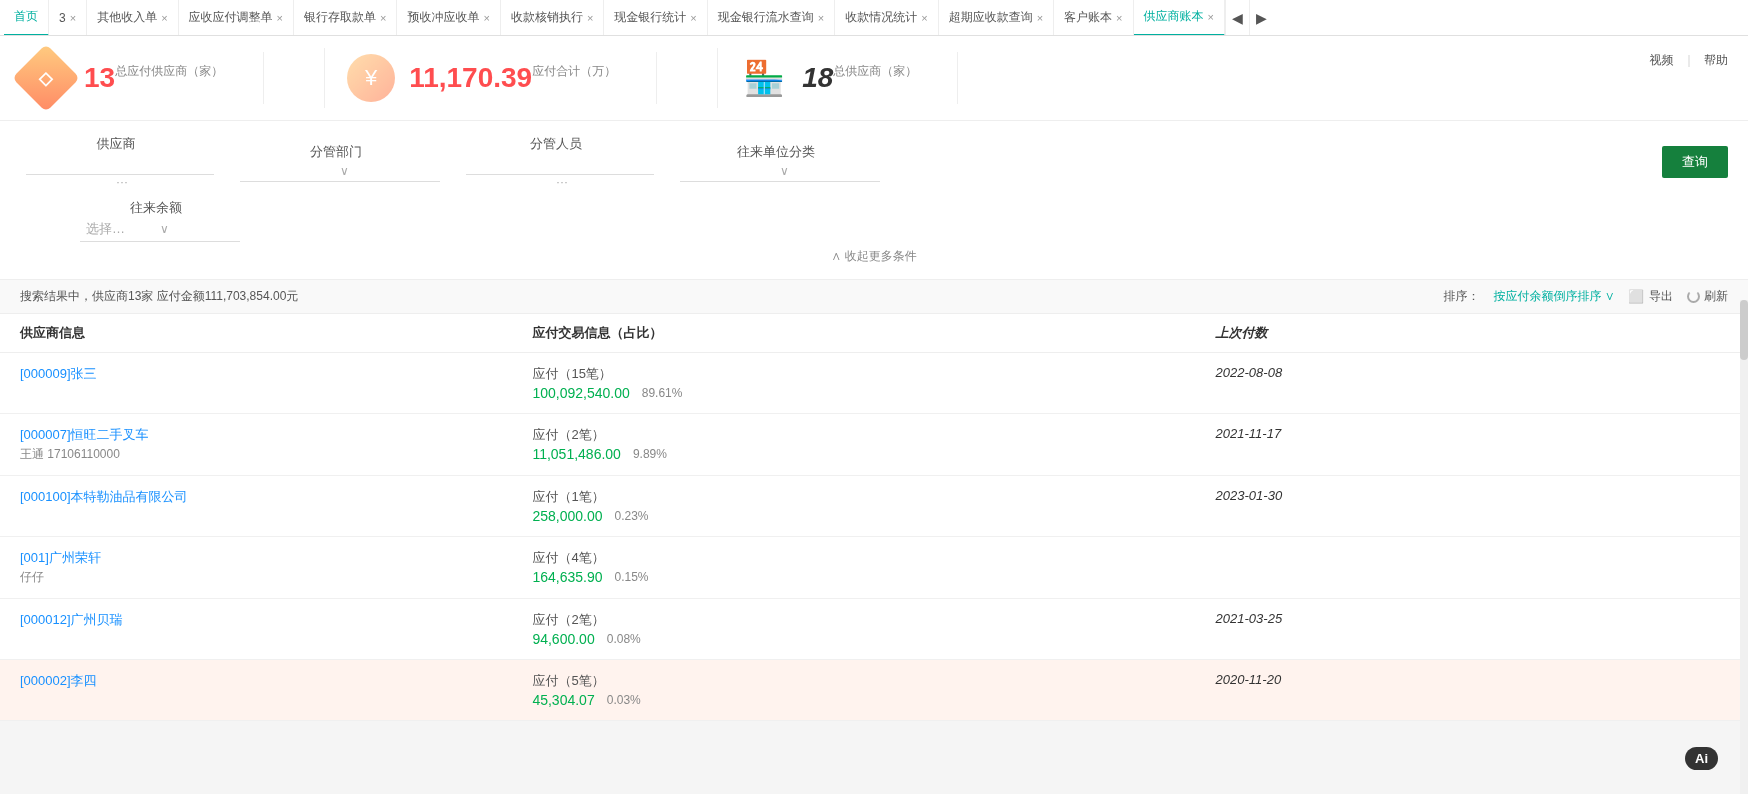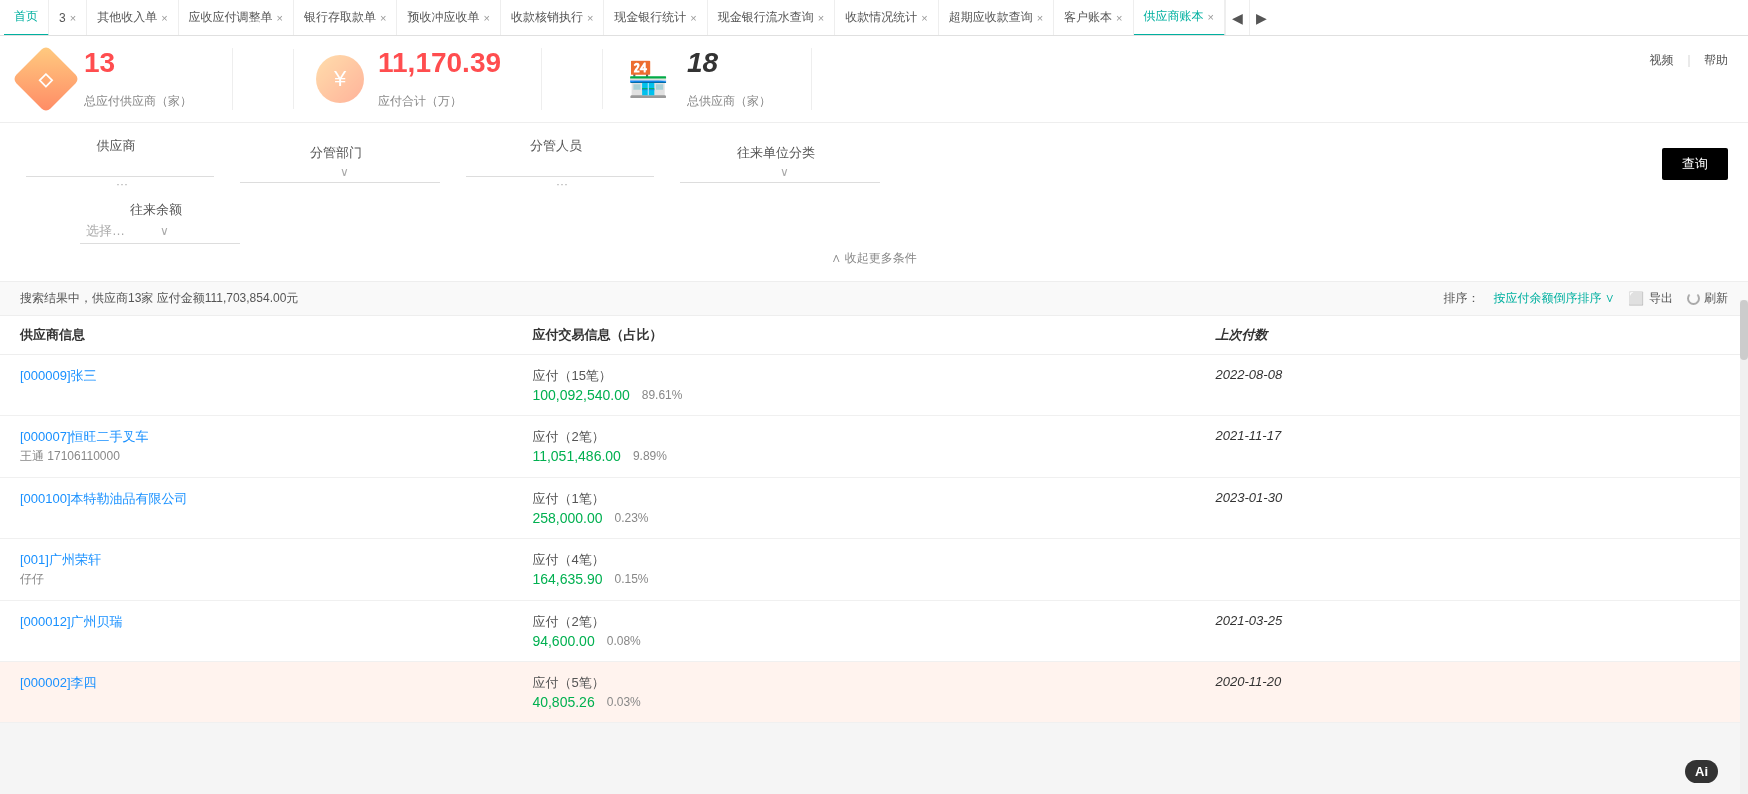--- a/index.html
+++ b/index.html
@@ -64,23 +64,23 @@
     }
     .stat-block:last-child { border-right: none; }
     .stat-icon {
       width: 52px;
       height: 52px;
       margin-right: 12px;
       display: flex;
       align-items: center;
       justify-content: center;
     }
-    .stat-content { display: flex; flex-direction: column; }
+    .stat-content { display: flex; flex-direction: row; }
     .stat-number { font-size: 28px; font-weight: bold; color: #ff4d4f; line-height: 1.1; }
-    .stat-label { font-size: 12px; color: #888; margin-top: 14px; }
+    .stat-label { font-size: 12px; color: #888; margin-top: 0; }
     .stat-number.black { color: #333; }
     .top-right-links {
       position: absolute;
       right: 20px;
       top: 16px;
       font-size: 12px;
       color: #555;
     }
     .top-right-links span { cursor: pointer; color: #555; }
 
@@ -124,21 +124,21 @@
       border-bottom: 1px solid #ddd;
       padding: 3px 6px;
       min-width: 200px;
       cursor: pointer;
       position: relative;
     }
     .search-select span { flex: 1; font-size: 13px; color: #999; }
     .search-select .arrow { color: #aaa; font-size: 12px; }
     .search-ellipsis { color: #aaa; margin-left: 4px; cursor: pointer; font-size: 12px; }
     .btn-query {
-      background: #000000;
+      background: #15803d;
       color: #fff;
       border: none;
       padding: 7px 20px;
       font-size: 13px;
       cursor: pointer;
       border-radius: 2px;
       margin-left: auto;
     }
     .collapse-btn {
       text-align: center;
@@ -480,26 +480,26 @@
     <div class="col-extra"></div>
   </div>
 
   <div class="table-row highlighted">
     <div class="col-supplier">
       <div><a class="supplier-name">[000002]李四</a></div>
     </div>
     <div class="col-transaction">
       <div class="trans-label">应付（5笔）</div>
       <div class="trans-row">
-        <span class="trans-amount">40,805.26</span>
+        <span class="trans-amount">45,304.07</span>
         <span class="trans-percent">0.03%</span>
       </div>
     </div>
     <div class="col-lastpay">2020-11-20</div>
     <div class="col-extra"></div>
   </div>
 
   <div style="position:fixed;right:0;top:300px;bottom:0;width:8px;background:#f0f0f0;">
     <div style="width:8px;height:60px;background:#ccc;border-radius:4px;position:absolute;top:0;"></div>
   </div>
 </div>
 
-<div style="position:fixed;right:30px;bottom:11px;background:#333;color:#fff;padding:4px 10px;border-radius:12px;font-size:13px;font-weight:bold;cursor:pointer;">Ai</div>
+<div style="position:fixed;right:30px;bottom:24px;background:#333;color:#fff;padding:4px 10px;border-radius:12px;font-size:13px;font-weight:bold;cursor:pointer;">Ai</div>
 
 </body></html>

